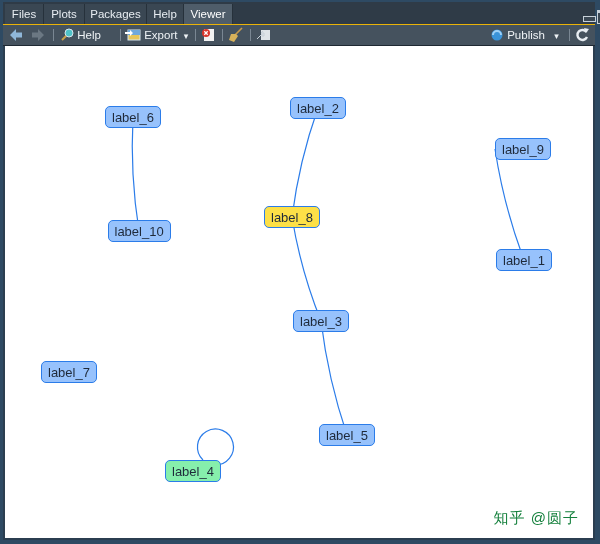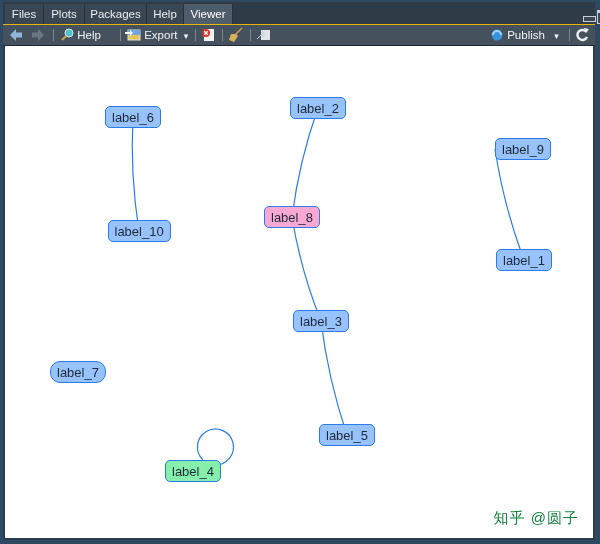--- a/index.html
+++ b/index.html
@@ -148,23 +148,23 @@
         <path d="M 313 62 Q 294.16373771374873 115.10786404181162 287 171" stroke="#2b7ce9" stroke-width="1.2" fill="none"></path>
         <path d="M 287 171 Q 295.72048771186064 224.61159477265423 316 275" stroke="#2b7ce9" stroke-width="1.2" fill="none"></path>
         <path d="M 316 275 Q 323.15021267884464 333.3341620206144 342 389" stroke="#2b7ce9" stroke-width="1.2" fill="none"></path>
         <path d="M 490 103 Q 498.694852139644 160.01666025180472 519 214" stroke="#2b7ce9" stroke-width="1.2" fill="none"></path>
         <path d="M 210 419 A 18 18 0 1 0 198 414" stroke="#2b7ce9" stroke-width="1.2" fill="none"></path>
       </svg>
     <div id="nodes">
         <div class="node" style="background: rgb(151, 194, 252); border-color: rgb(43, 124, 233); left: 100px; top: 60px;">label_6</div>
         <div class="node" style="background: rgb(151, 194, 252); border-color: rgb(43, 124, 233); left: 102.5px; top: 174px;">label_10</div>
         <div class="node" style="background: rgb(151, 194, 252); border-color: rgb(43, 124, 233); left: 285px; top: 51px;">label_2</div>
-        <div class="node" style="background: #f9a8d4; border-color: rgb(43, 124, 233); left: 259px; top: 160px; text-align: right;">label_8</div>
+        <div class="node" style="background: #fde047; border-color: rgb(43, 124, 233); left: 259px; top: 160px; text-align: right;">label_8</div>
         <div class="node" style="background: rgb(151, 194, 252); border-color: rgb(43, 124, 233); left: 288px; top: 264px;">label_3</div>
         <div class="node" style="background: rgb(151, 194, 252); border-color: rgb(43, 124, 233); left: 314px; top: 378px;">label_5</div>
         <div class="node" style="background: rgb(151, 194, 252); border-color: rgb(43, 124, 233); left: 462px; top: 92px; margin-left: 28px;">label_9</div>
         <div class="node" style="background: rgb(151, 194, 252); border-color: rgb(43, 124, 233); left: 491px; top: 203px;">label_1</div>
-        <div class="node" style="background: rgb(151, 194, 252); border-color: rgb(43, 124, 233); left: 45px; top: 315px; border-radius: 10px;">label_7</div>
+        <div class="node" style="background: rgb(151, 194, 252); border-color: rgb(43, 124, 233); left: 36px; top: 315px;">label_7</div>
         <div class="node" style="background: #86efac; border-color: rgb(43, 124, 233); left: 160px; top: 414px;">label_4</div>
       </div>
     <div class="watermark">知乎 @圆子</div>
   </div>
 </div>
 
 </body></html>

